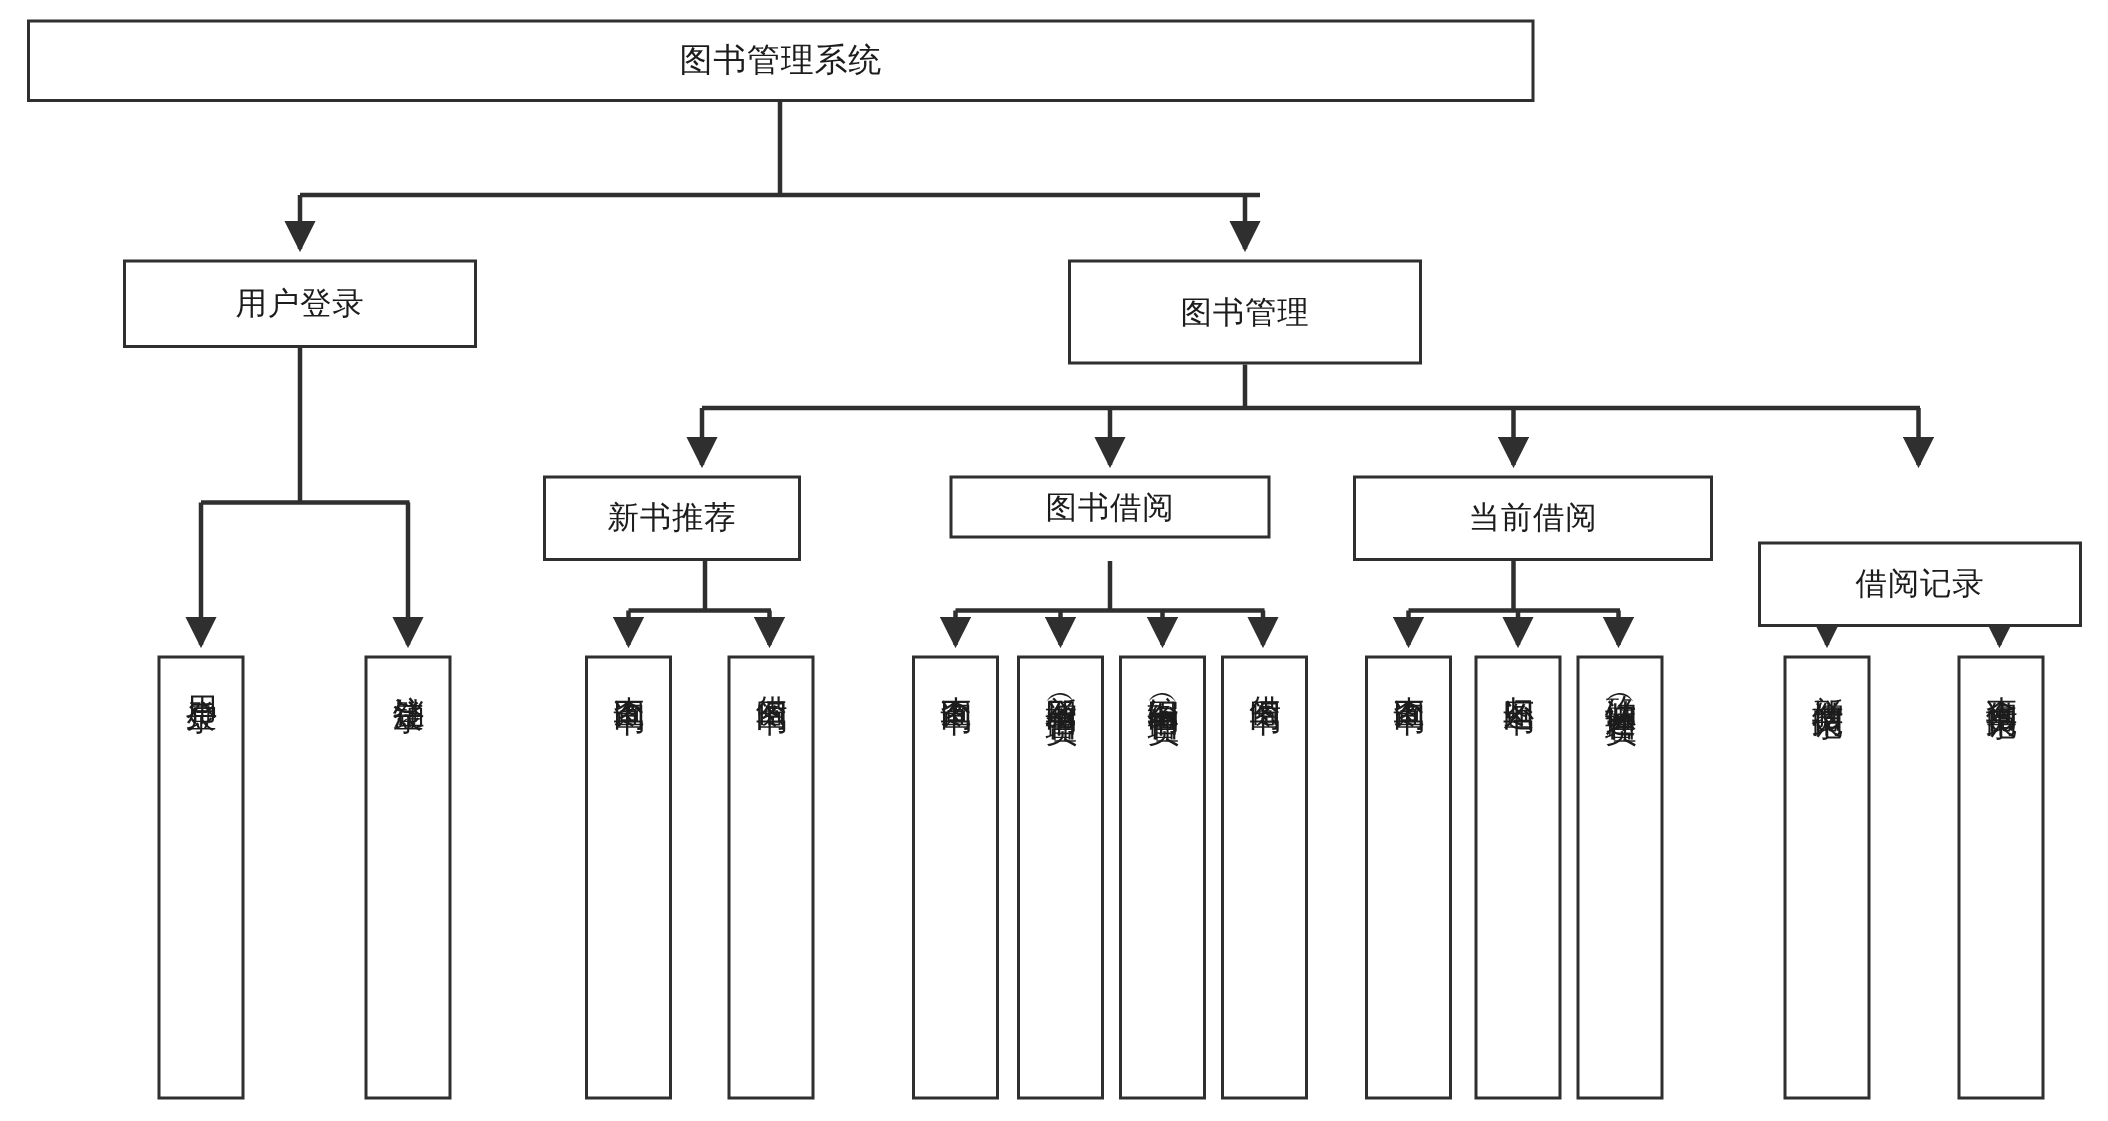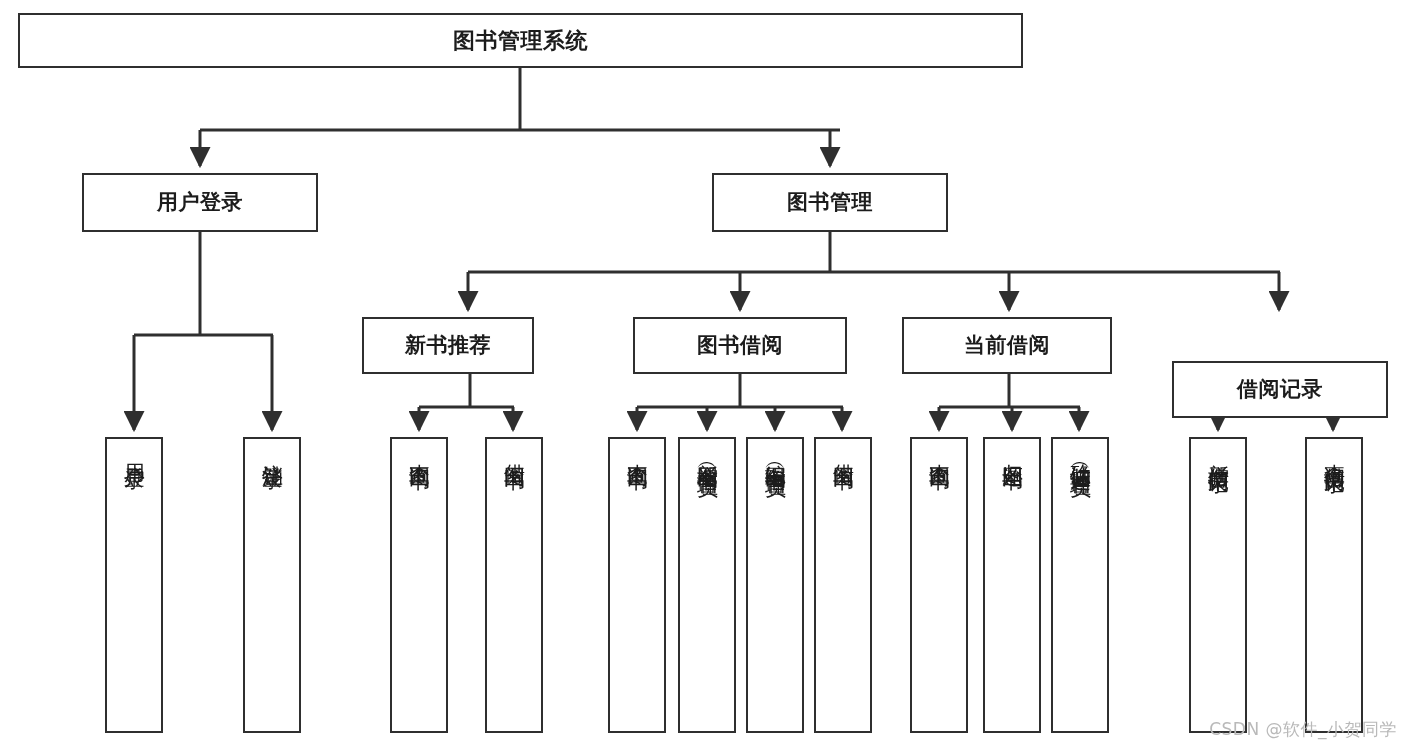--- a/index.html
+++ b/index.html
@@ -40,21 +40,20 @@
     display: block;
     text-align: center;
     line-height: 1.18;
     white-space: pre;
   }
   
   .node.horiz .node-label {
     writing-mode: horizontal-tb;
     font-size: 21px;
     letter-spacing: 0.5px;
-    font-weight: bold;
   }
   .node.root .node-label {
     font-size: 22px;
   }
   
   .node.vert {
     align-items: flex-start;
     justify-content: center;
     padding-top: 8px;
   }
@@ -132,31 +131,31 @@
     </g>
   </svg>
 
   <div class="node horiz root" style="left:18px; top:13px; width:1005px; height:55px;">
     <span class="node-label">图书管理系统</span>
   </div>
 
   <div class="node horiz" style="left:82px; top:173px; width:236px; height:59px;">
     <span class="node-label">用户登录</span>
   </div>
-  <div class="node horiz" style="left:712px; top:173px; width:236px; height:59px;">
+  <div class="node horiz" style="left:712px; top:173px; width:236px; height:70px;">
     <span class="node-label">图书管理</span>
   </div>
 
   <div class="node horiz" style="left:362px; top:317px; width:172px; height:57px;">
     <span class="node-label">新书推荐</span>
   </div>
-  <div class="node horiz" style="left:633px; top:317px; width:214px; height:57px;">
+  <div class="node horiz" style="left:633px; top:317px; width:214px; height:42px;">
     <span class="node-label">图书借阅</span>
   </div>
-  <div class="node horiz" style="left:902px; top:317px; width:210px; height:57px;">
+  <div class="node horiz" style="left:902px; top:317px; width:240px; height:57px;">
     <span class="node-label">当前借阅</span>
   </div>
   <div class="node horiz" style="left:1172px; top:317px; width:216px; height:57px;margin-top:44px;">
     <span class="node-label">借阅记录</span>
   </div>
 
   <div class="node vert" style="left:105px; top:437px; width:58px; height:296px;">
     <span class="node-label">用户登录</span>
   </div>
   <div class="node vert" style="left:243px; top:437px; width:58px; height:296px;">
@@ -189,15 +188,14 @@
   <div class="node vert" style="left:1051px; top:437px; width:58px; height:296px;">
     <span class="node-label">确认归还（管理员）</span>
   </div>
   <div class="node vert" style="left:1189px; top:437px; width:58px; height:296px;">
     <span class="node-label">新增借阅记录</span>
   </div>
   <div class="node vert" style="left:1305px; top:437px; width:58px; height:296px;">
     <span class="node-label">查询借阅记录</span>
   </div>
 
-  <div class="watermark">CSDN @软件_小贺同学</div>
 
 </div>
 
 </body></html>

